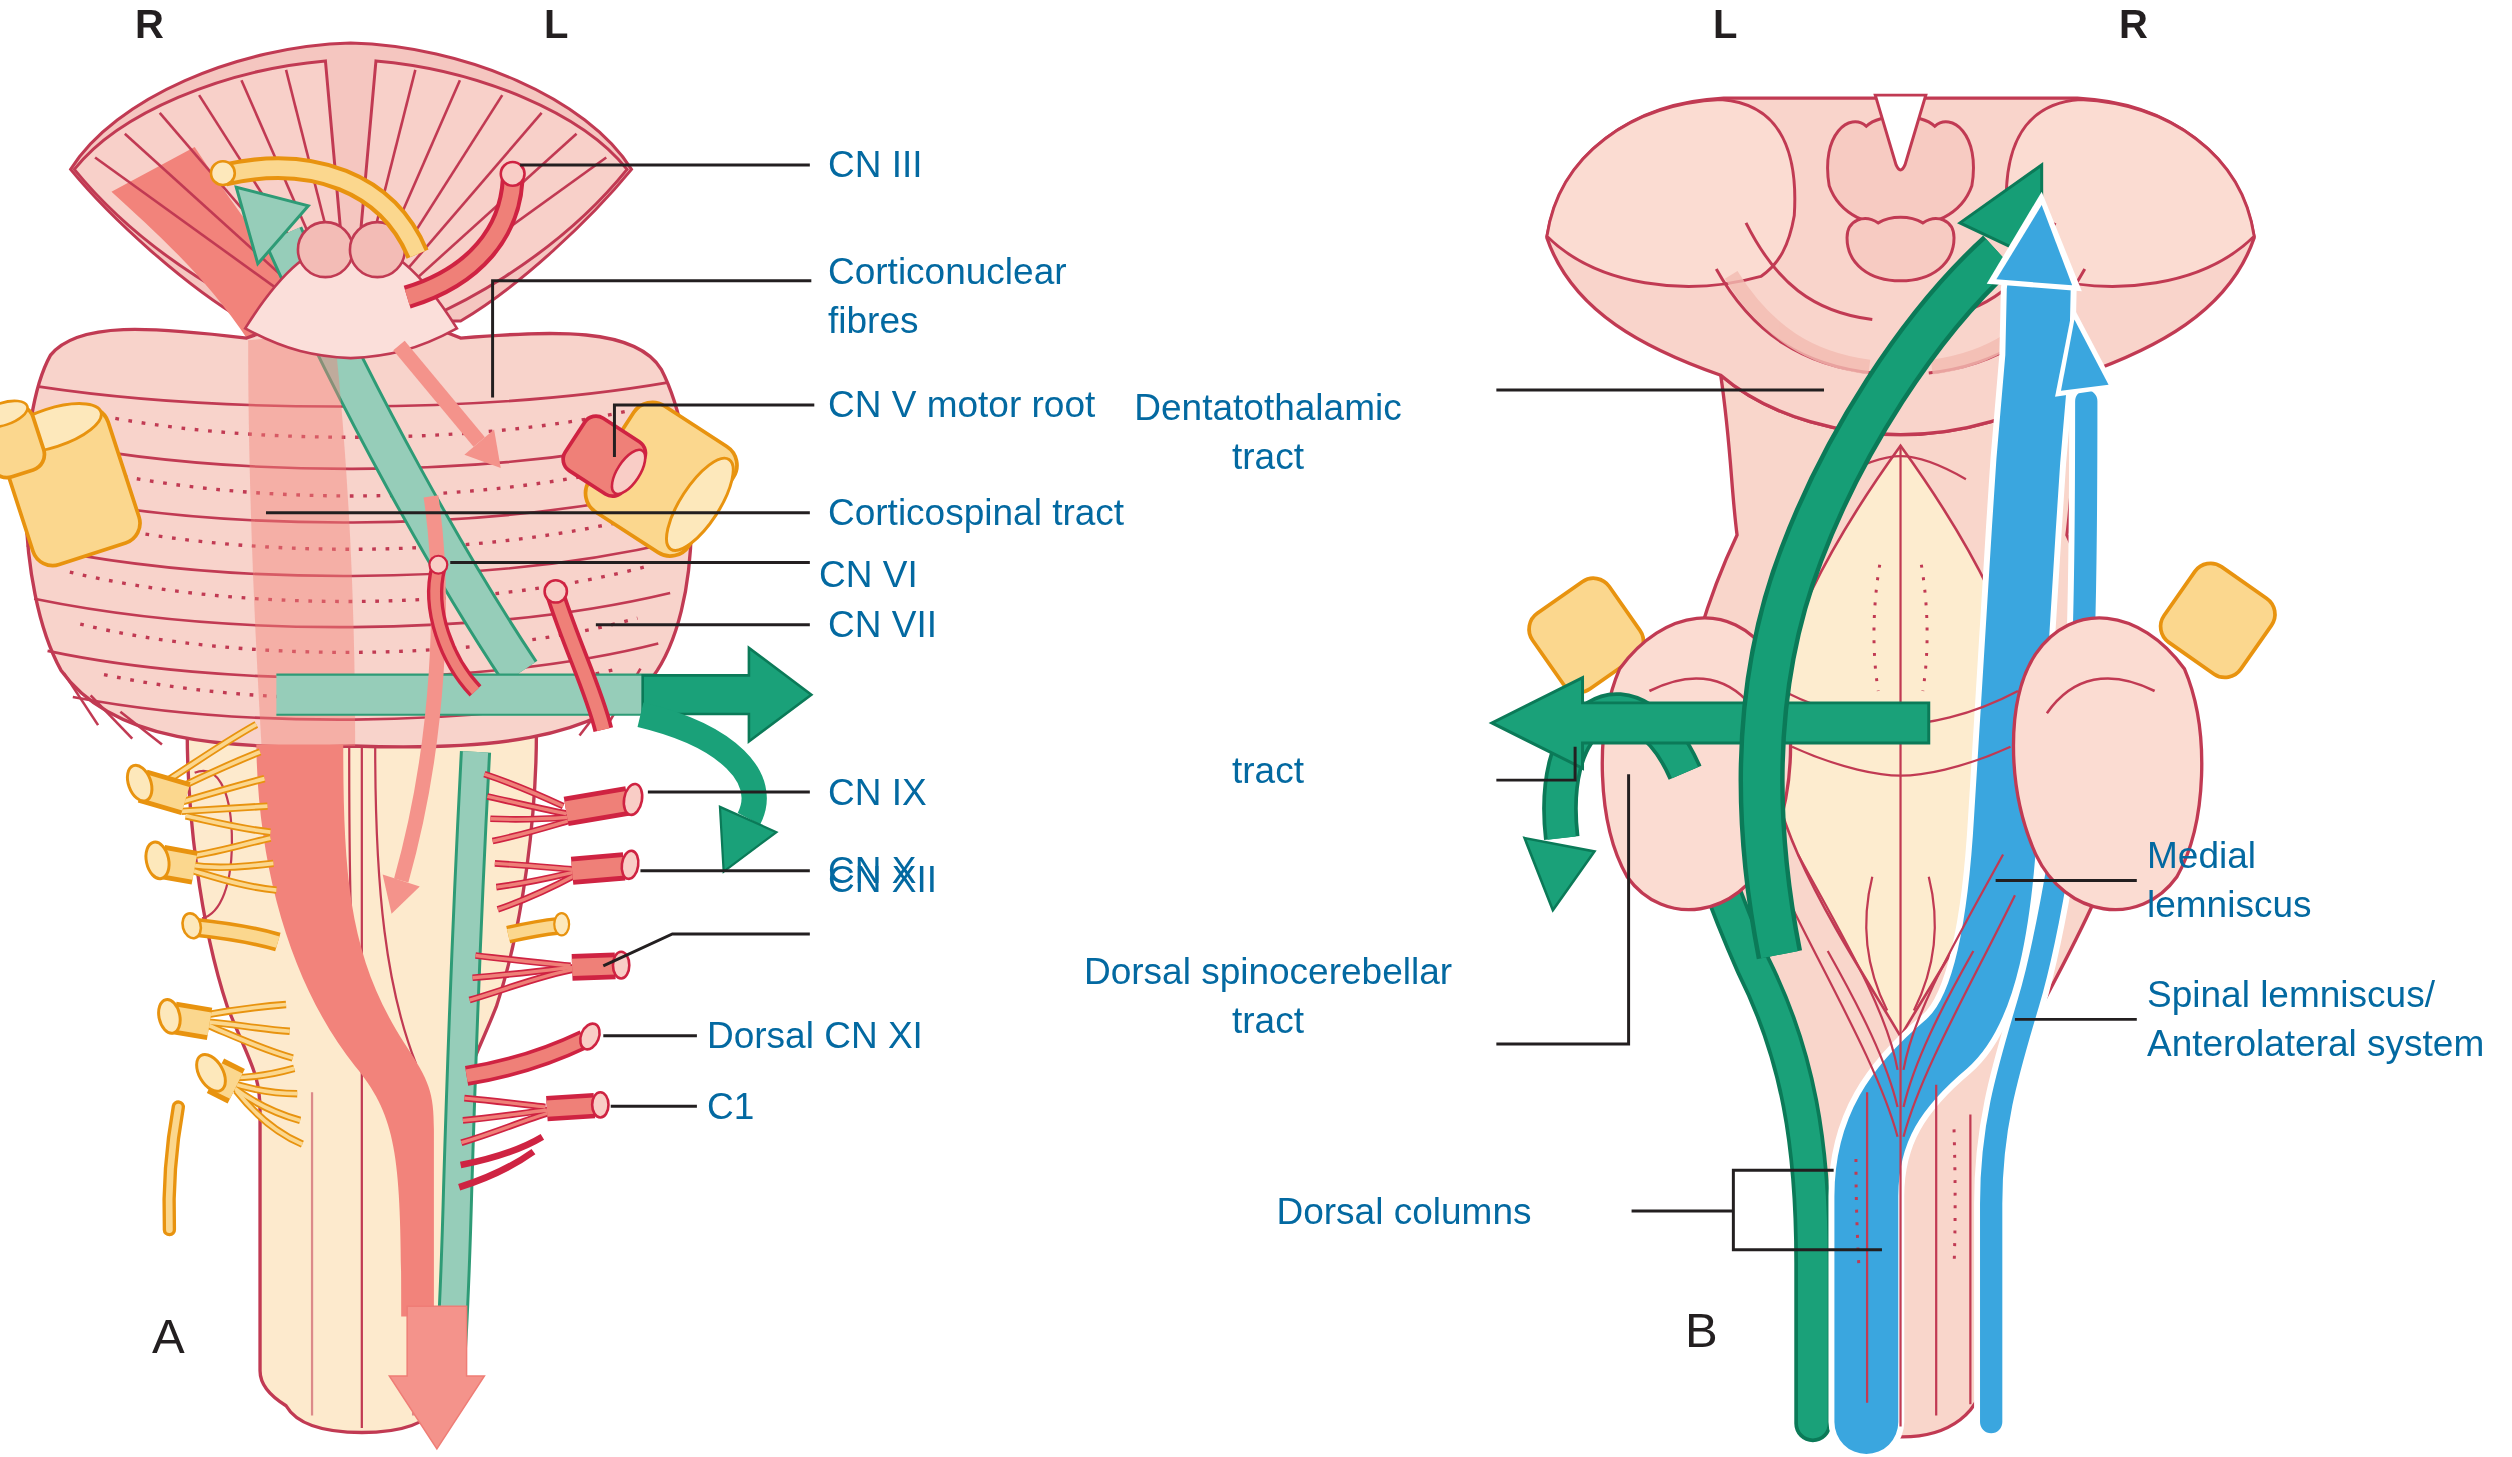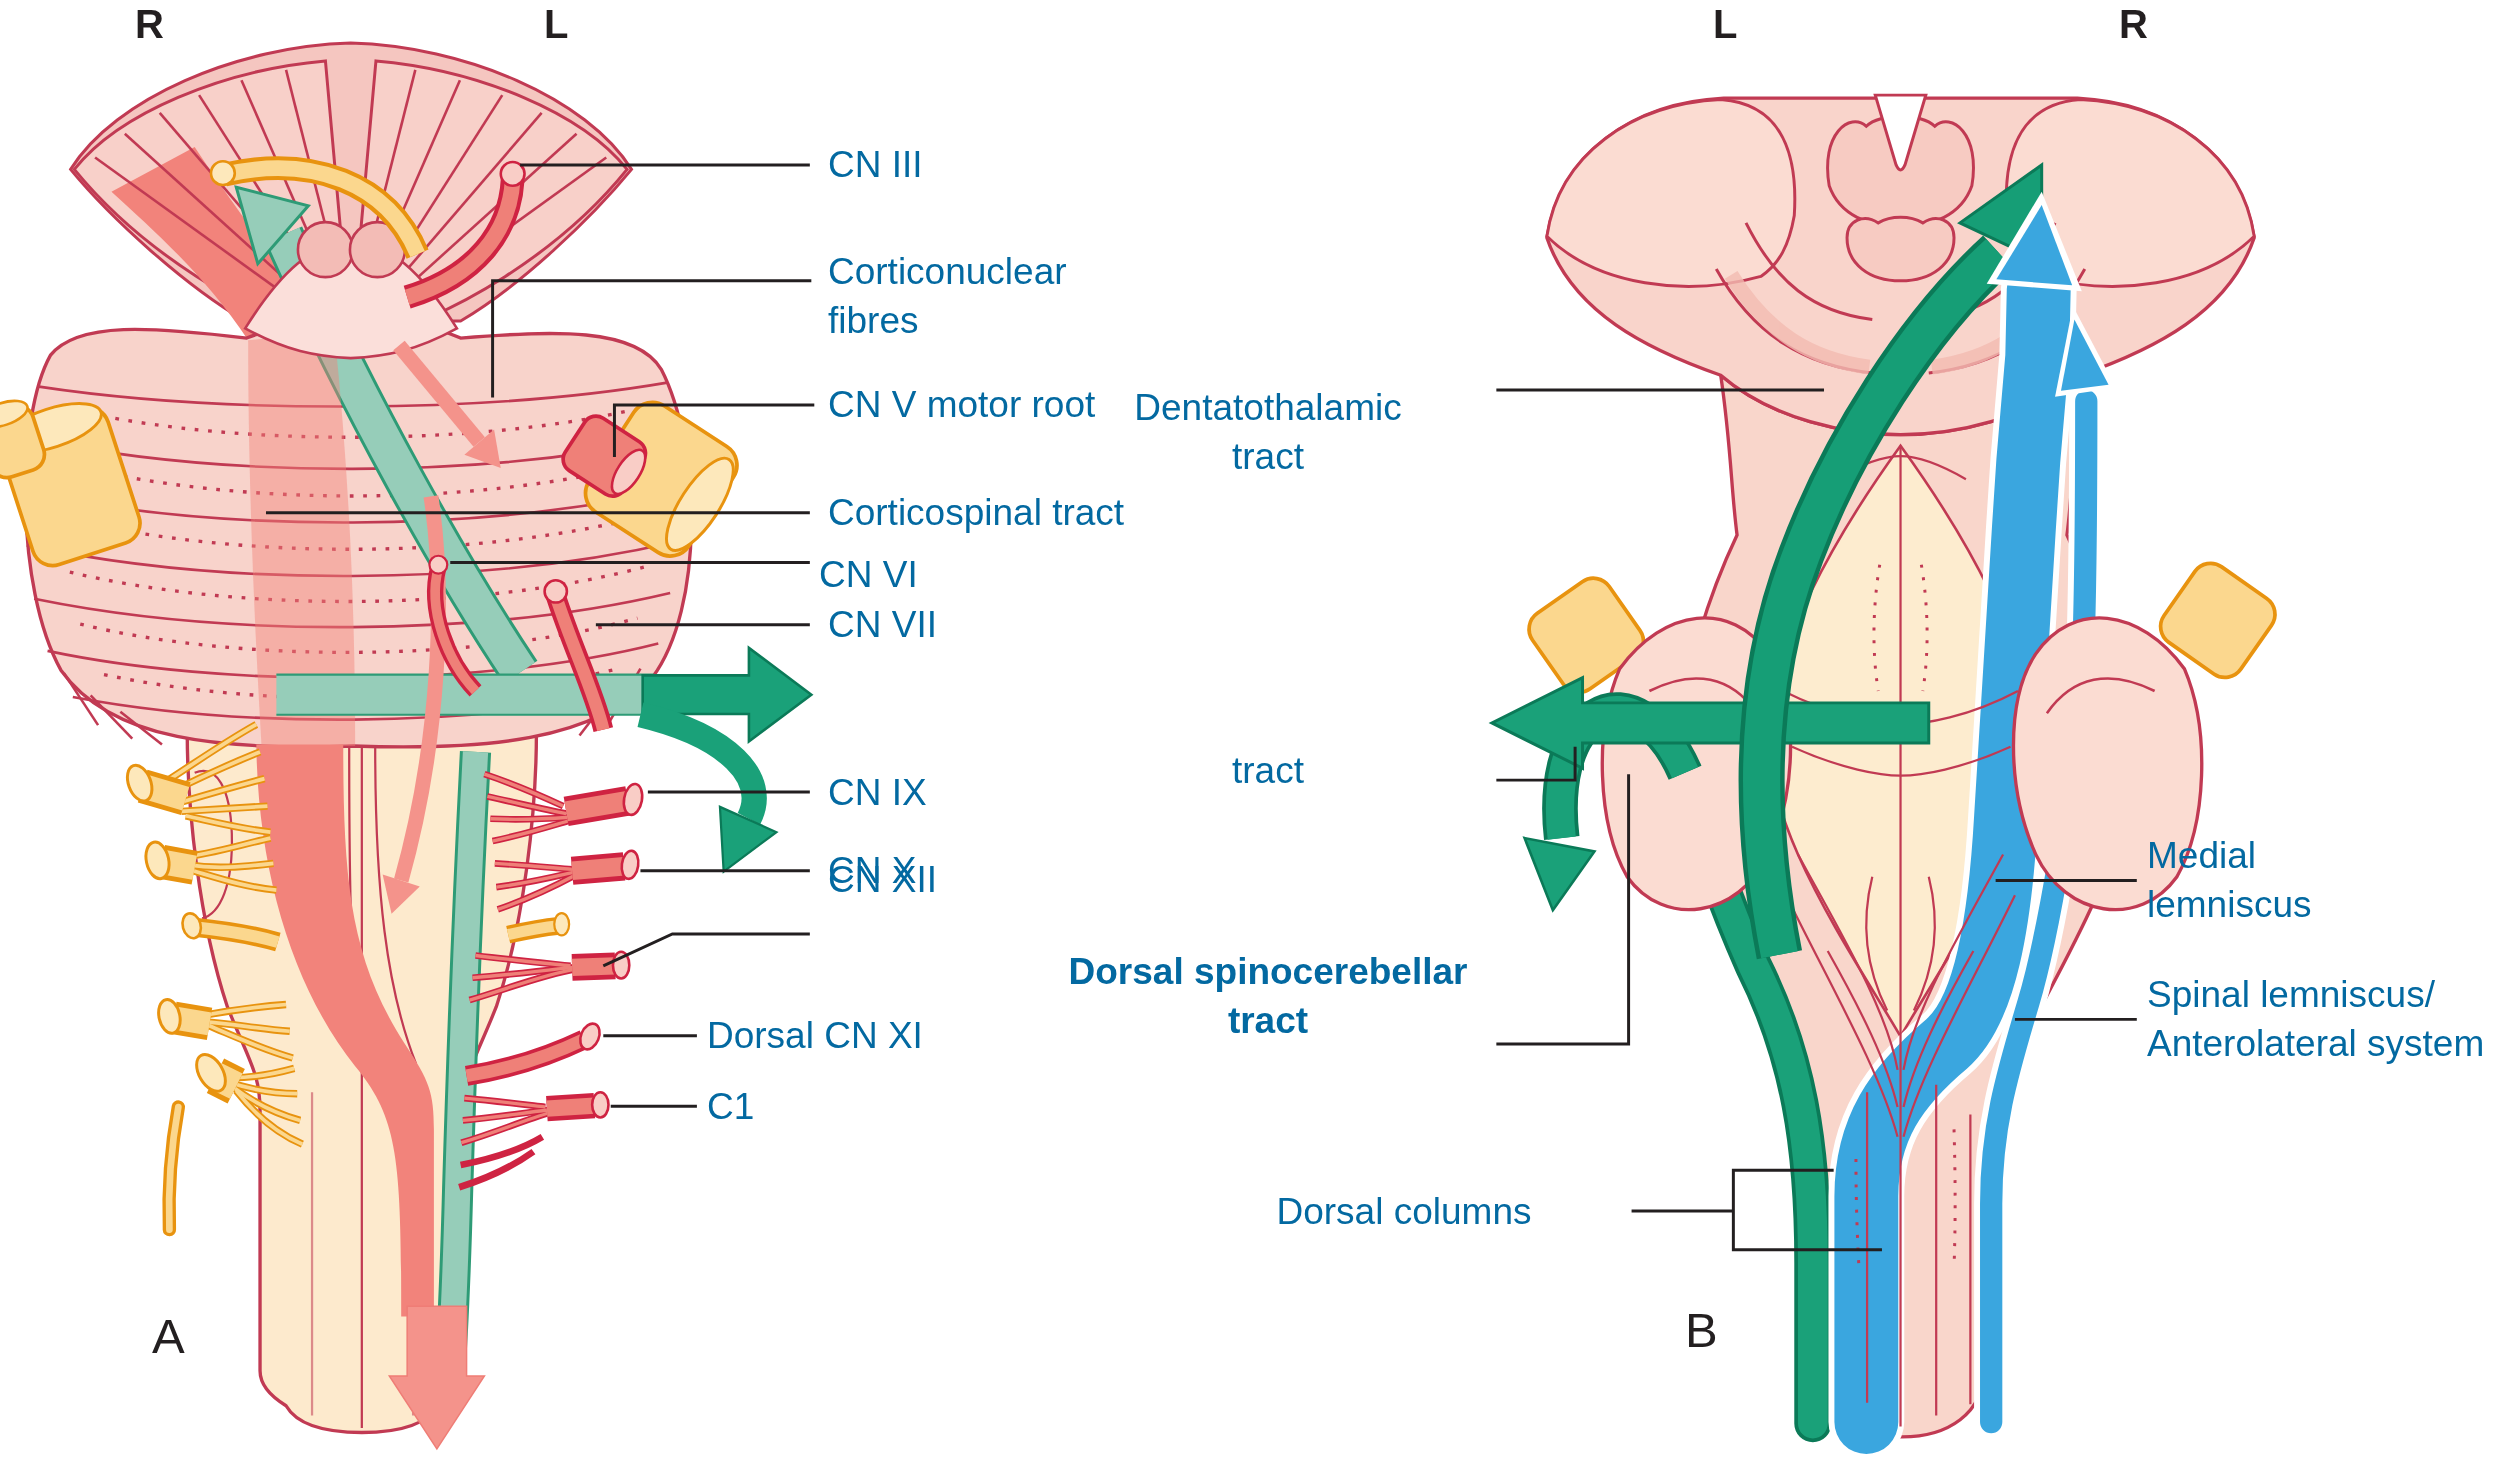--- a/index.html
+++ b/index.html
@@ -453,21 +453,21 @@
   <div class="lbl" style="left:707px;top:1082px;">C1</div>
   <div class="pletter" style="left:152px;top:1308px;">A</div>
 
   <div class="lbl rt" style="left:1045px;top:383px;width:446px;">
     <div>Dentatothalamic</div>
     <div>tract</div>
   </div>
   <div class="lbl rt" style="left:1045px;top:746px;width:446px;">
     <div>tract</div>
   </div>
-  <div class="lbl rt" style="left:1045px;top:947px;width:446px;font-weight:bold;">
+  <div class="lbl rt" style="left:1045px;top:947px;width:446px;">
     <div>Dorsal spinocerebellar</div>
     <div>tract</div>
   </div>
   <div class="lbl rt" style="left:1181px;top:1187px;width:446px;">
     <div>Dorsal columns</div>
   </div>
   <div class="lbl" style="left:2147px;top:831px;">
     <div>Medial</div>
     <div>lemniscus</div>
   </div>

